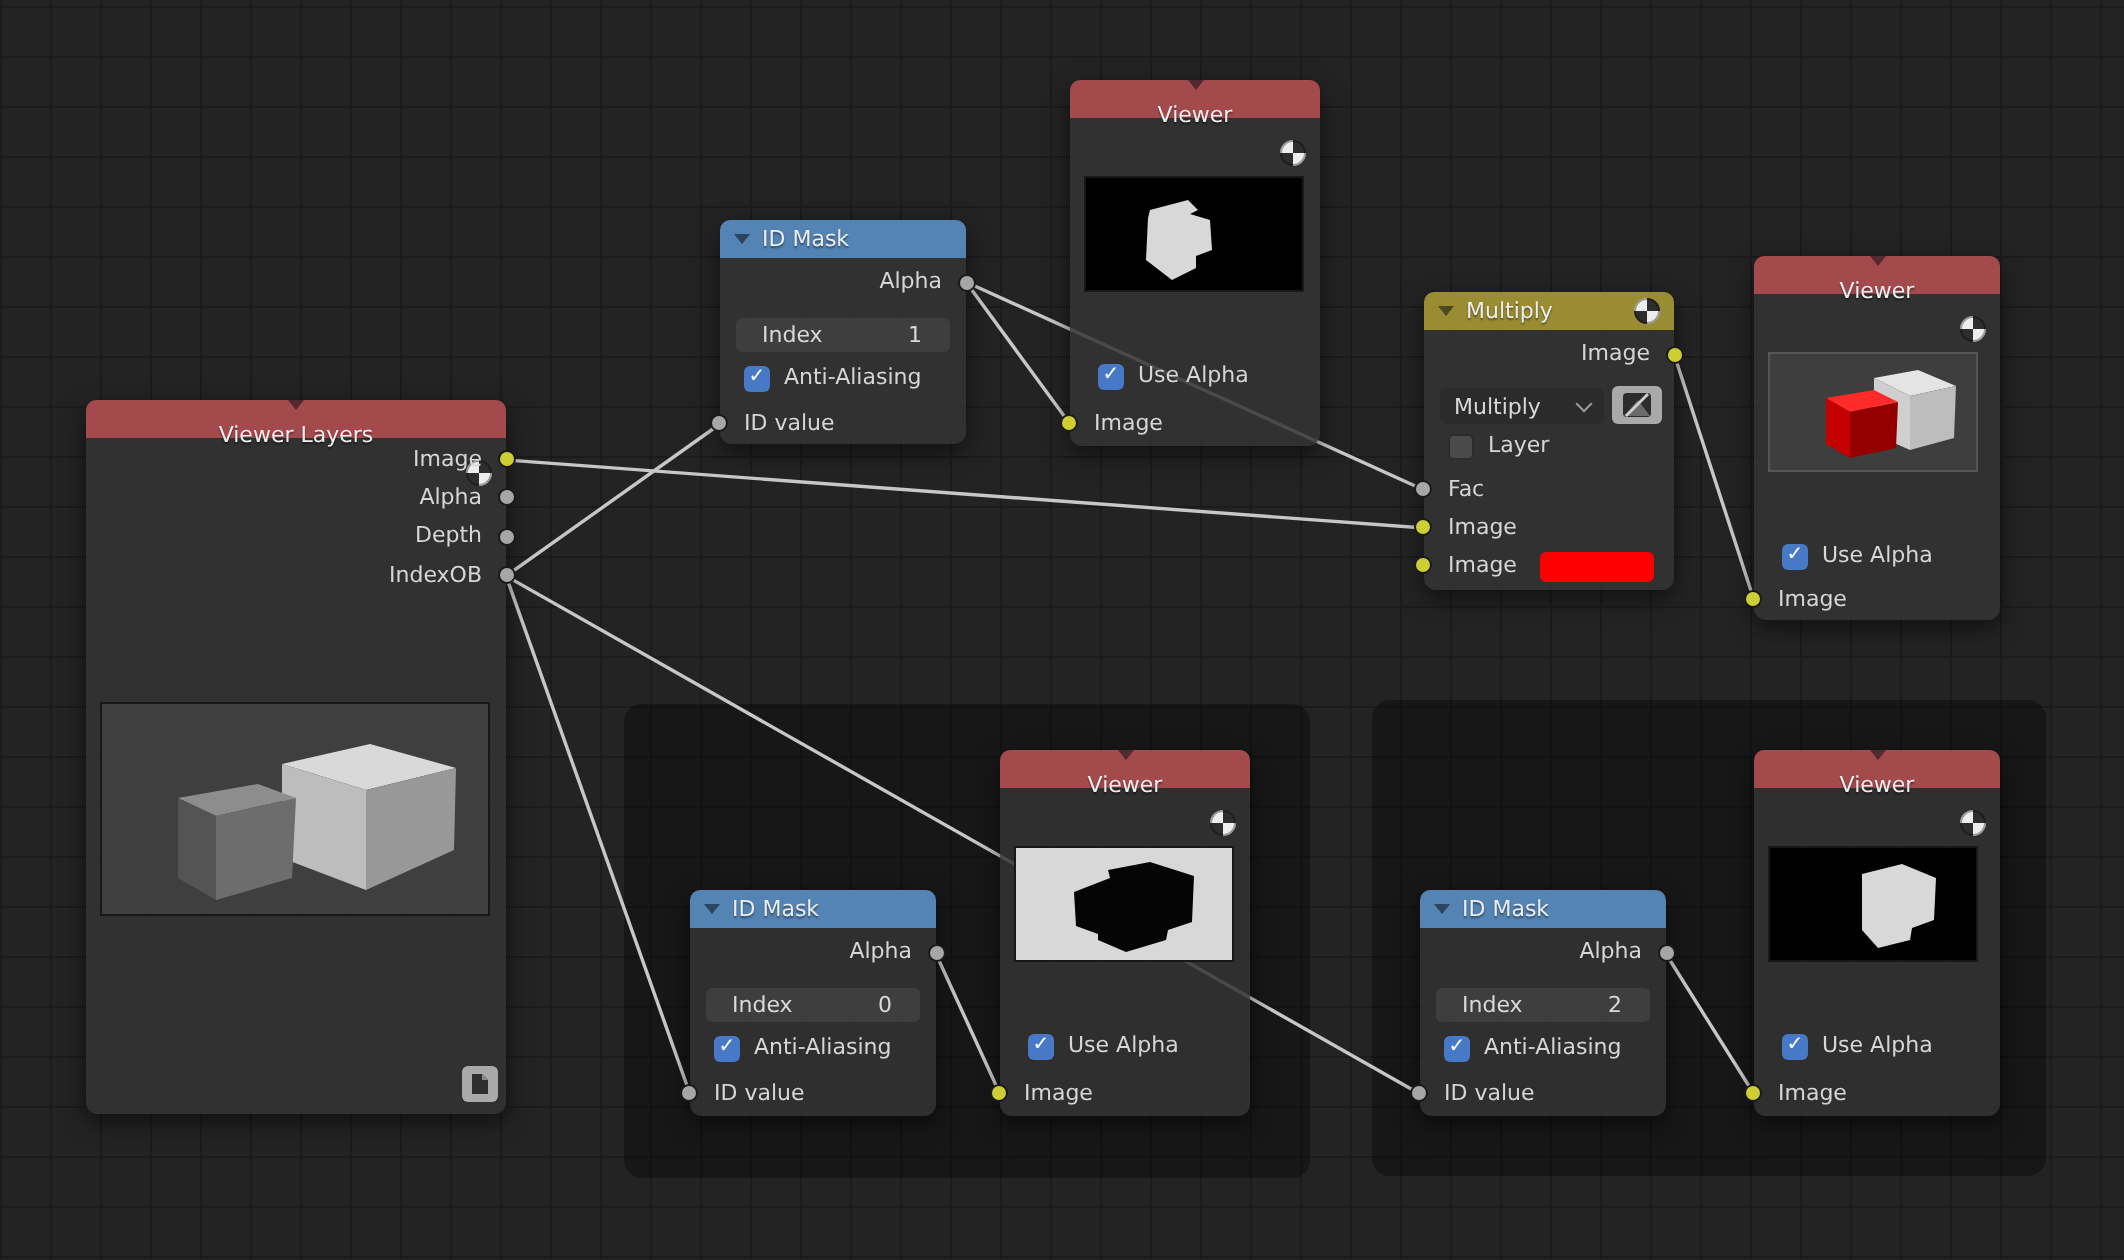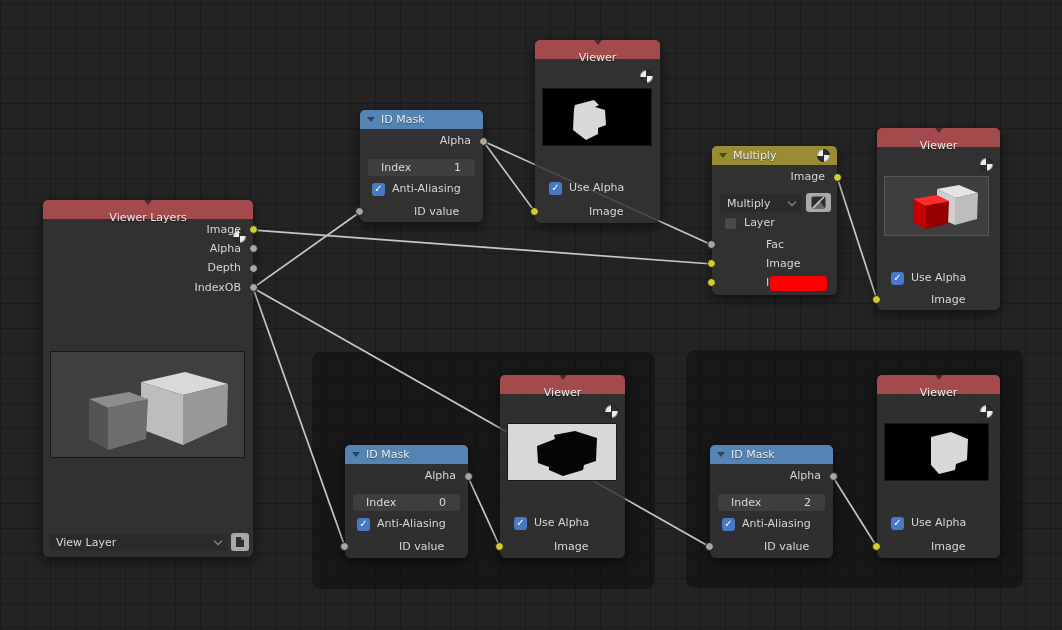--- a/index.html
+++ b/index.html
@@ -23,21 +23,21 @@
         display:flex;align-items:center;gap:6px;padding:0 7px;box-sizing:border-box;
         color:#ecedee;text-shadow:0 1px 1px rgba(0,0,0,0.45);}
   .hdr-red{background:#a34a4d;flex-direction:column;}
   .hdr-blue{background:#5484b4;}
   .hdr-olive{background:#9a8c33;}
   .tri{width:0;height:0;border-left:4px solid transparent;border-right:4px solid transparent;
        border-top:5px solid rgba(15,15,22,0.55);flex:0 0 auto;}
   .ball{width:13px;height:13px;border-radius:50%;margin-left:auto;flex:0 0 auto;
        background:conic-gradient(#2e2e2e 0 25%, #ededed 25% 50%, #2e2e2e 50% 75%, #ededed 75%);
        box-shadow:inset 0 0 0 1px rgba(0,0,0,0.35);}
-  .row{position:absolute;height:18px;line-height:18px;margin-left:42px;}
+  .row{position:absolute;height:18px;line-height:18px;}
   .row.right{text-align:right;}
   .socket{position:absolute;width:9px;height:9px;border-radius:50%;
        border:1px solid #1a1a1a;box-sizing:border-box;z-index:4;}
   .socket.out{right:-5px;} .socket.in{left:-5px;}
   .sock-yellow{background:#cdcd34;} .sock-gray{background:#a6a6a6;}
   .preview{position:absolute;border:1px solid #181818;box-sizing:border-box;overflow:hidden;background:#000;}
   .numfield{position:absolute;height:17px;line-height:17px;background:#3e3e3e;border-radius:3px;color:#d9d9d9;}
   .numfield .lab{position:absolute;left:13px;} .numfield .val{position:absolute;right:14px;}
   .checkbox{position:absolute;width:13px;height:13px;border-radius:3px;box-sizing:border-box;
        text-align:center;line-height:12px;font-size:10px;color:#fff;}
@@ -96,24 +96,20 @@
         <polygon points="90,30 134,20 177,32 132,43" fill="#d9d9d9"></polygon>
         <polygon points="90,30 132,43 132,93 90,77" fill="#bdbdbd"></polygon>
         <polygon points="132,43 177,32 176,73 132,93" fill="#989898"></polygon>
         <polygon points="38,47 78,40 97,47 57,56" fill="#8d8d8d"></polygon>
         <polygon points="38,47 57,56 57,98 38,87" fill="#545454"></polygon>
         <polygon points="57,56 97,47 95,87 57,98" fill="#6d6d6d"></polygon>
       </svg>
     </div>
 
 
-    <div class="dropdown" style="left:6px;top:333px;width:179px;">
-      <span>View Layer</span>
-      <span class="chev"></span>
-    </div>
     <div class="imgbtn" style="left:188px;top:333px;width:18px;height:18px;">
       <svg width="10" height="12" viewBox="0 0 10 12">
         <path d="M1,1 h5 l3,3 v7 h-8 z" fill="#2e2e2e"></path>
         <path d="M6,1 l3,3 h-3 z" fill="#8a8a8a"></path>
       </svg>
     </div>
   </div>
 
   <div class="node" style="left:360px;top:110px;width:123px;height:112px;">
     <div class="node-header hdr-blue">

